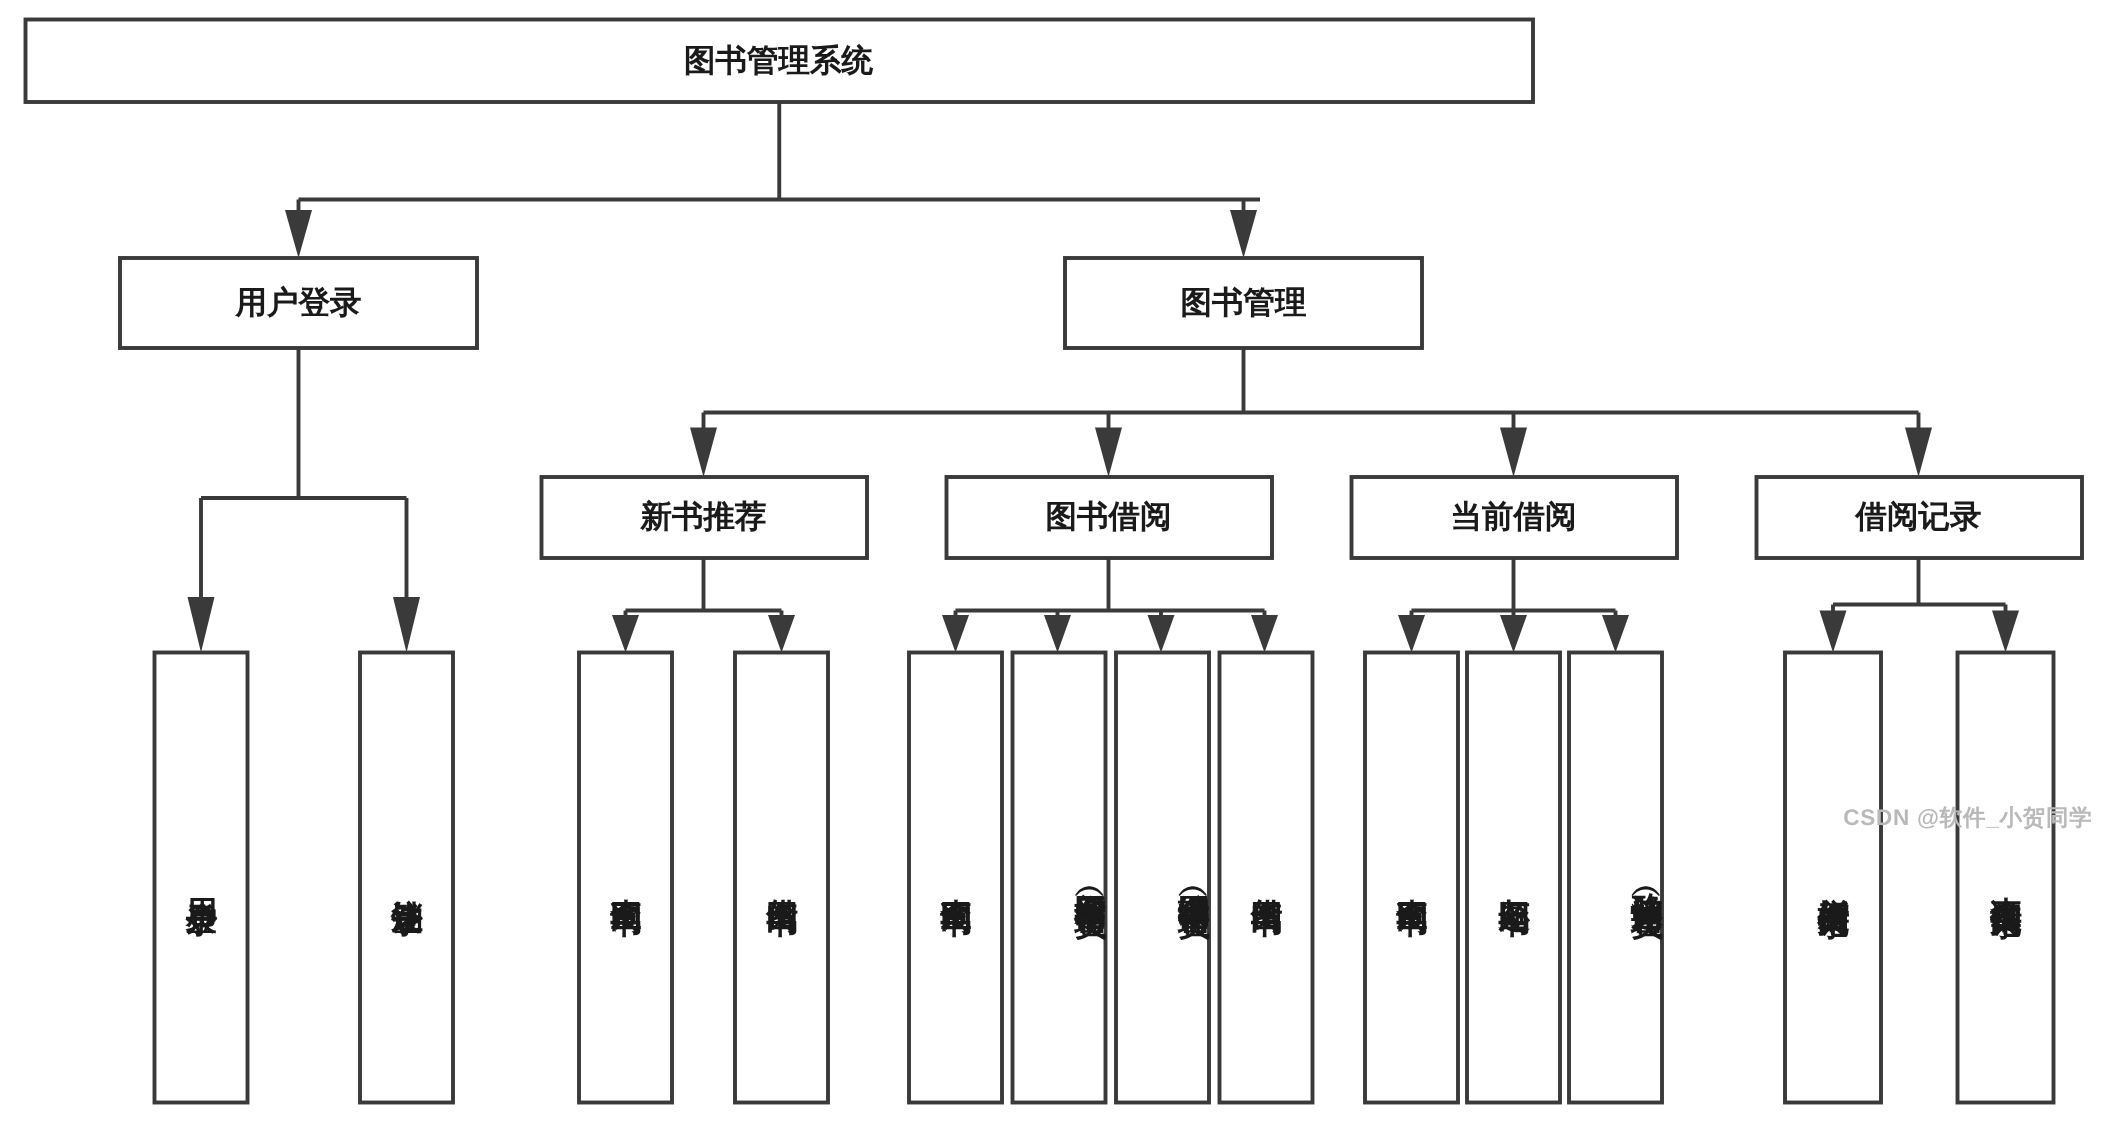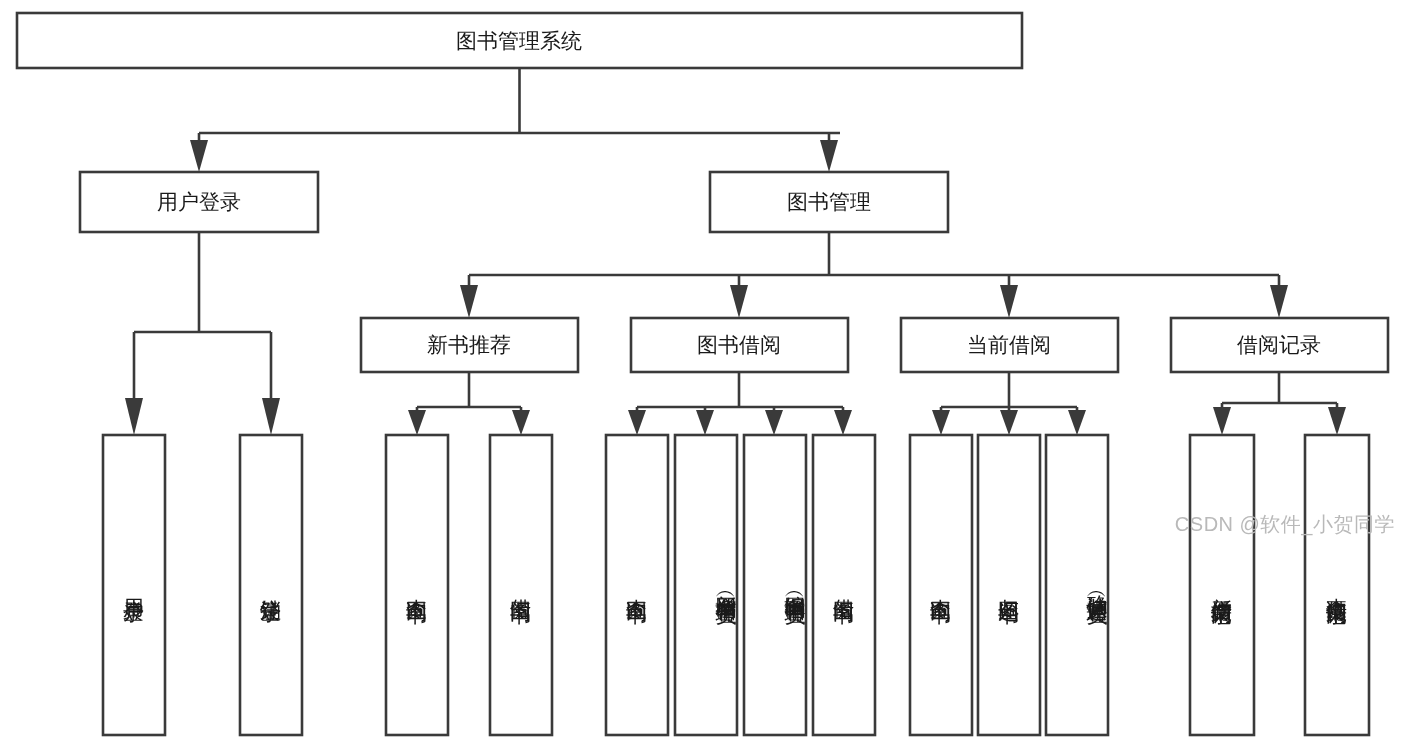--- a/index.html
+++ b/index.html
@@ -11,20 +11,21 @@
     width: 1405px;
     height: 747px;
     font-family: "Liberation Sans", "DejaVu Sans", sans-serif;
     overflow: hidden;
   }
   #diagram-root {
     position: relative;
     width: 1405px;
     height: 561px;
     background: #ffffff;
+    font-weight: bold;
   }
   svg.diagram-canvas {
     position: absolute;
     top: 0;
     left: 0;
     width: 1405px;
     height: 747px;
   }
   .node-box {
     fill: #ffffff;
@@ -65,23 +66,23 @@
     display: flex;
     align-items: center;
     justify-content: center;
     line-height: 1;
     pointer-events: none;
     white-space: nowrap;
   }
   .watermark {
     position: absolute;
     right: 10px;
-    bottom: 23px;
-    font-family: "Liberation Sans", "DejaVu Sans", sans-serif;
-    font-size: 20px;
+    bottom: 6px;
+    font-family: "Liberation Sans", "DejaVu Sans", sans-serif;
+    font-size: 15px;
     color: #b9b9b9;
     letter-spacing: 0.5px;
     white-space: nowrap;
   }
 </style>
 </head>
 <body>
 
 <div id="diagram-root">
 

